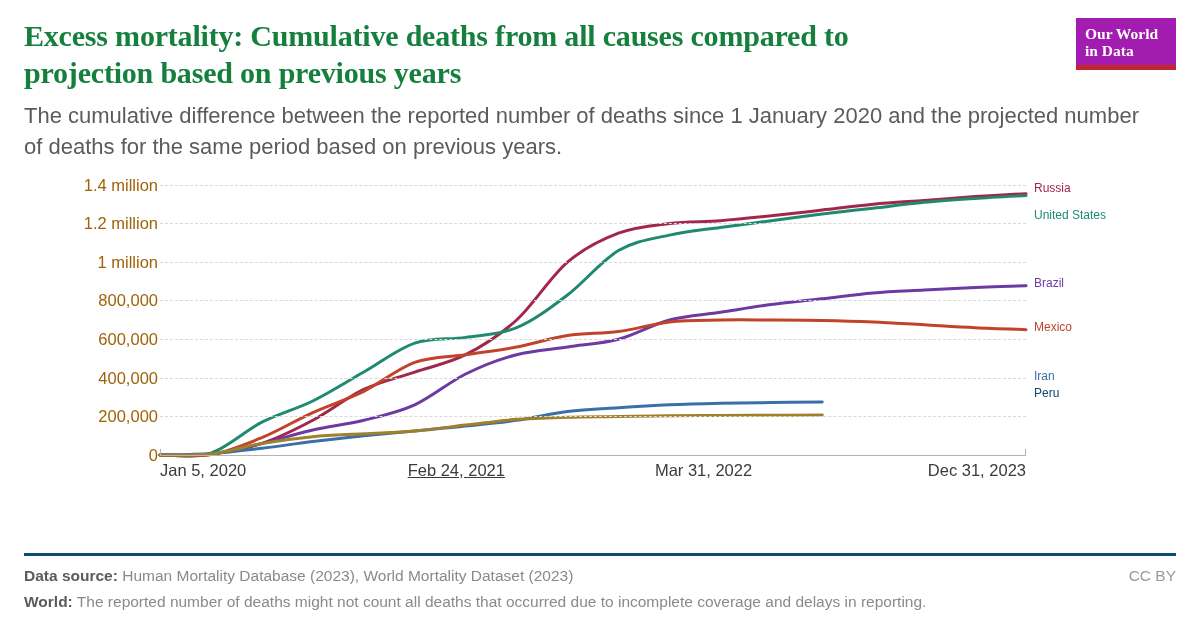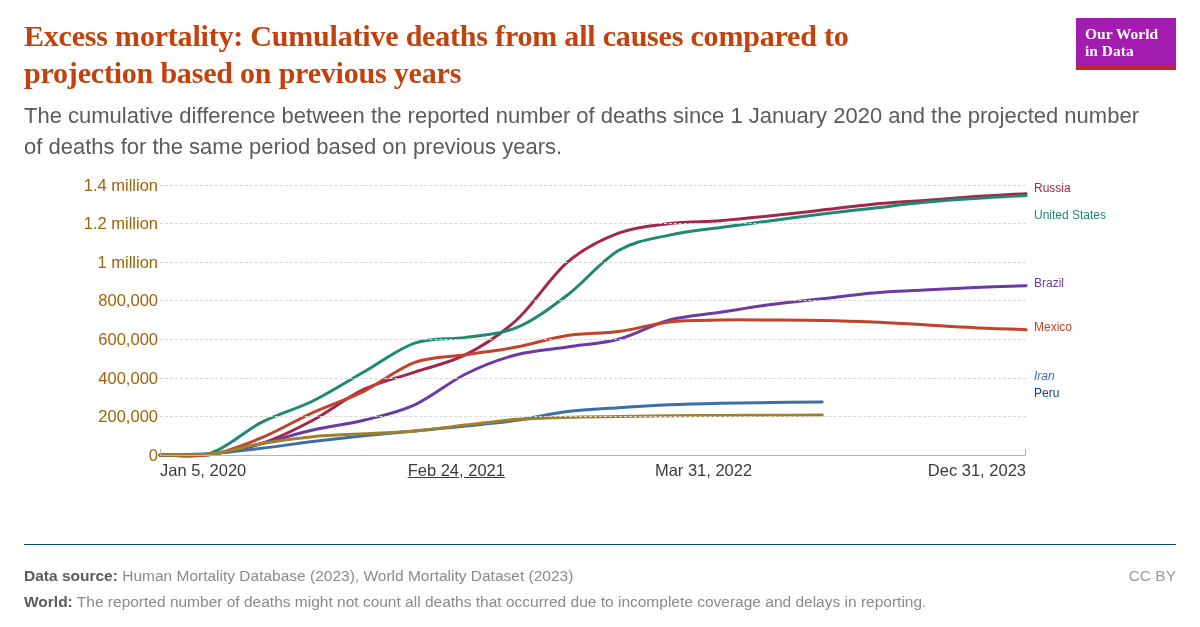--- a/index.html
+++ b/index.html
@@ -23,21 +23,21 @@
   }
   
   .header {
     position: relative;
   }
   .title {
     font-family: "Liberation Serif", serif;
     font-size: 30px;
     line-height: 1.22;
     font-weight: 700;
-    color: #c2410c;
+    color: #15803d;
     margin: 0;
     max-width: 960px;
     letter-spacing: -0.2px;
   }
   .subtitle {
     font-family: "Liberation Sans", sans-serif;
     font-size: 22px;
     line-height: 1.42;
     color: #5b5b5b;
     margin: 9px 0 0 0;
@@ -135,22 +135,22 @@
     width: 866px;
     height: 270px;
     overflow: visible;
   }
   
   .footer {
     position: absolute;
     left: 24px;
     right: 24px;
     bottom: 14px;
-    border-top: 1px solid #0c4a6e;
-    padding-top: 20px;
+    border-top: 3px solid #0c4a6e;
+    padding-top: 9px;
     font-size: 15.5px;
     color: #8a8a8a;
     line-height: 1.45;
   }
   .footer .row {
     position: relative;
   }
   .footer b {
     color: #5b5b5b;
     font-weight: 700;
@@ -218,21 +218,21 @@
         <div class="xtick-label" style="left: 383.676px; text-decoration: underline;">Feb 24, 2021</div>
         <div class="xtick-label" style="left: 630.919px;">Mar 31, 2022</div>
         <div class="xtick-label" style="left: auto; right: 150px;">Dec 31, 2023</div>
         <div class="axis-endtick" style="left: 1001px;"></div>
       </div>
     <div id="serieslabels">
         <div class="series-label" style="color: rgb(162, 39, 75); left: 1010px; top: 5.78571px;">Russia</div>
         <div class="series-label" style="color: rgb(31, 138, 112); left: 1010px; top: 32.7857px;">United States</div>
         <div class="series-label" style="color: rgb(109, 58, 164); left: 1010px; top: 100.671px;">Brazil</div>
         <div class="series-label" style="color: rgb(192, 67, 42); left: 1010px; top: 144.643px;">Mexico</div>
-        <div class="series-label" style="color: rgb(58, 111, 168); left: 1010px; top: 192.857px; font-style: italic;">Iran</div>
+        <div class="series-label" style="color: rgb(58, 111, 168); left: 1010px; top: 192.857px;">Iran</div>
         <div class="series-label" style="color: #0c4a6e; left: 1010px; top: 210.214px;">Peru</div>
       </div>
   </div>
 
   <div class="footer">
     <div class="row">
       <b>Data source:</b>
       <span>Human Mortality Database (2023), World Mortality Dataset (2023)</span>
       <span class="ccby">CC BY</span>
     </div>

